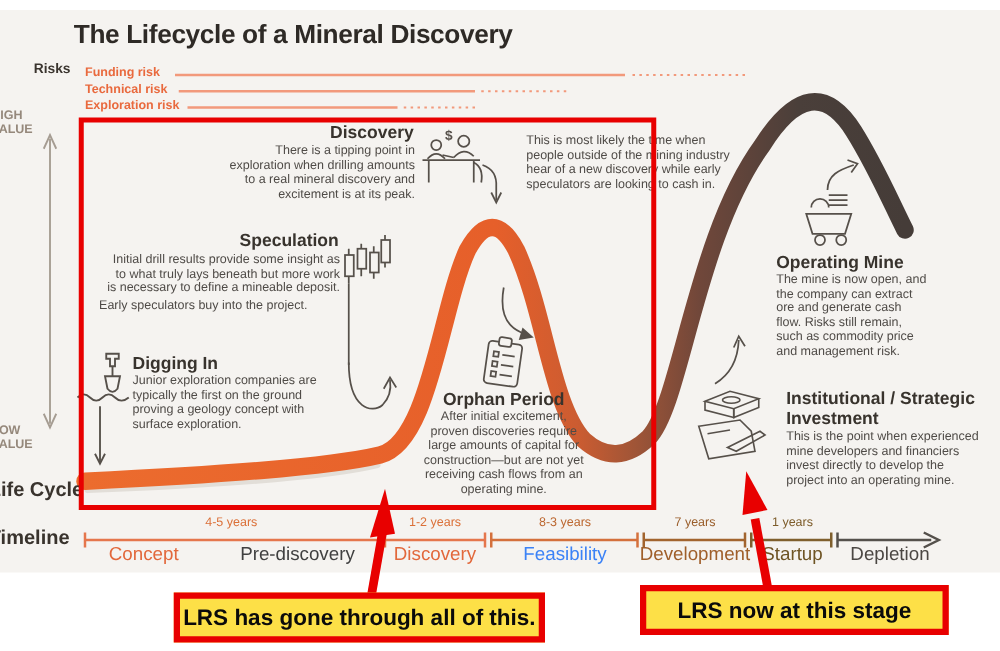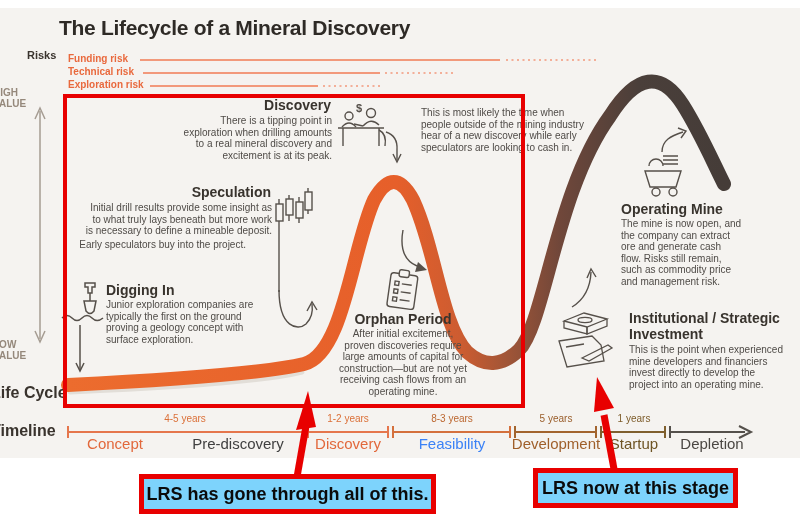--- a/index.html
+++ b/index.html
@@ -12,21 +12,21 @@
   .rlabel{font-size:11px;font-weight:bold;color:#3a342e;}
   .risk{font-size:10px;font-weight:600;color:#e9693d;}
   .vlabel{font-size:10px;font-weight:bold;color:#95887b;line-height:1.1;}
   .rowlabel{font-size:16px;font-weight:bold;color:#39332d;}
   .h{font-size:14px;font-weight:bold;color:#38332d;}
   .body{font-size:10px;line-height:1.15;color:#4f4b47;}
   .right{text-align:right;} .center{text-align:center;}
   .dur{font-size:10px;text-align:center;}
   .phase{font-size:15px;text-align:center;}
   .redbox{border:4px solid #e80000;}
-  .ann{border:5px solid #e80000;background:#7dd3fc;display:flex;align-items:center;
+  .ann{border:5px solid #e80000;background:#fde047;display:flex;align-items:center;
        justify-content:center;font-size:18px;font-weight:bold;color:#0b0b0b;}
   svg{position:absolute;left:0;top:0;}
 </style>
 </head>
 <body>
 
 <div id="canvas">
 
   <div class="bg"></div>
 
@@ -214,21 +214,21 @@
   <div class="abs h pre" style="left:629px;top:311px;width:175px;line-height:1.12;">Institutional / Strategic
 Investment</div>
   <div class="abs body pre" style="left:629px;top:344px;width:182px;">This is the point when experienced
 mine developers and financiers
 invest directly to develop the
 project into an operating mine.</div>
 
   <div class="abs dur" style="left:135px;top:413px;width:100px;color:#db7038;">4-5 years</div>
   <div class="abs dur" style="left:302px;top:413px;width:92px;color:#db7038;">1-2 years</div>
   <div class="abs dur" style="left:406px;top:413px;width:92px;color:#bc6730;">8-3 years</div>
-  <div class="abs dur" style="left:512px;top:413px;width:88px;color:#9a5e2b;">5 years</div>
+  <div class="abs dur" style="left:512px;top:413px;width:88px;color:#9a5e2b;">7 years</div>
   <div class="abs dur" style="left:594px;top:413px;width:80px;color:#7d5c2a;">1 years</div>
 
   <div class="abs phase" style="left:65px;top:435px;width:100px;color:#e2683b;">Concept</div>
   <div class="abs phase" style="left:175px;top:435px;width:126px;color:#404040;">Pre-discovery</div>
   <div class="abs phase" style="left:298px;top:435px;width:100px;color:#e2683b;">Discovery</div>
   <div class="abs phase" style="left:403px;top:435px;width:98px;color:#3b82f6;">Feasibility</div>
   <div class="abs phase" style="left:505px;top:435px;width:102px;color:#9f5f2a;">Development</div>
   <div class="abs phase" style="left:596px;top:435px;width:76px;color:#6e5424;">Startup</div>
   <div class="abs phase" style="left:664px;top:435px;width:96px;color:#4b4743;">Depletion</div>
 
@@ -241,17 +241,17 @@
     </g>
     <g>
       <line x1="614" y1="469" x2="604" y2="415" stroke="#e80000" stroke-width="7"></line>
       <polygon points="594,412 614,408 597,377" fill="#e80000"></polygon>
     </g>
   </svg>
 
   <div class="abs ann" style="left:139px;top:474px;width:297px;height:40px;box-sizing:border-box;">
     <span>LRS has gone through all of this.</span>
   </div>
-  <div class="abs ann" style="left:512px;top:468px;width:205px;height:40px;box-sizing:border-box;margin-left:21px;">
+  <div class="abs ann" style="left:512px;top:468px;width:247px;height:40px;box-sizing:border-box;">
     <span>LRS now at this stage</span>
   </div>
 
 </div>
 
 </body></html>

